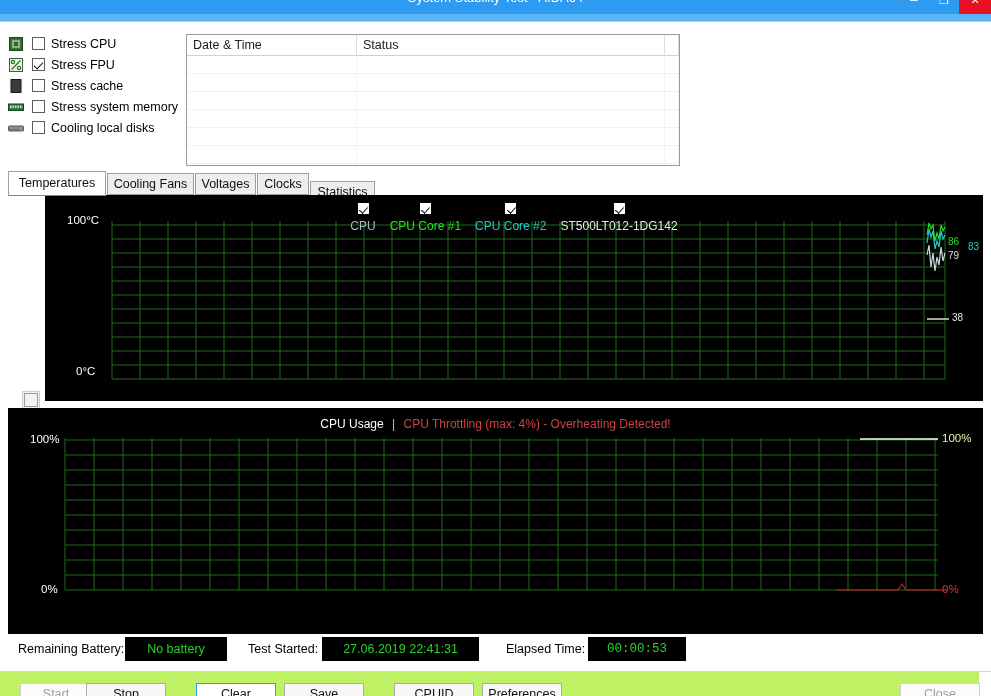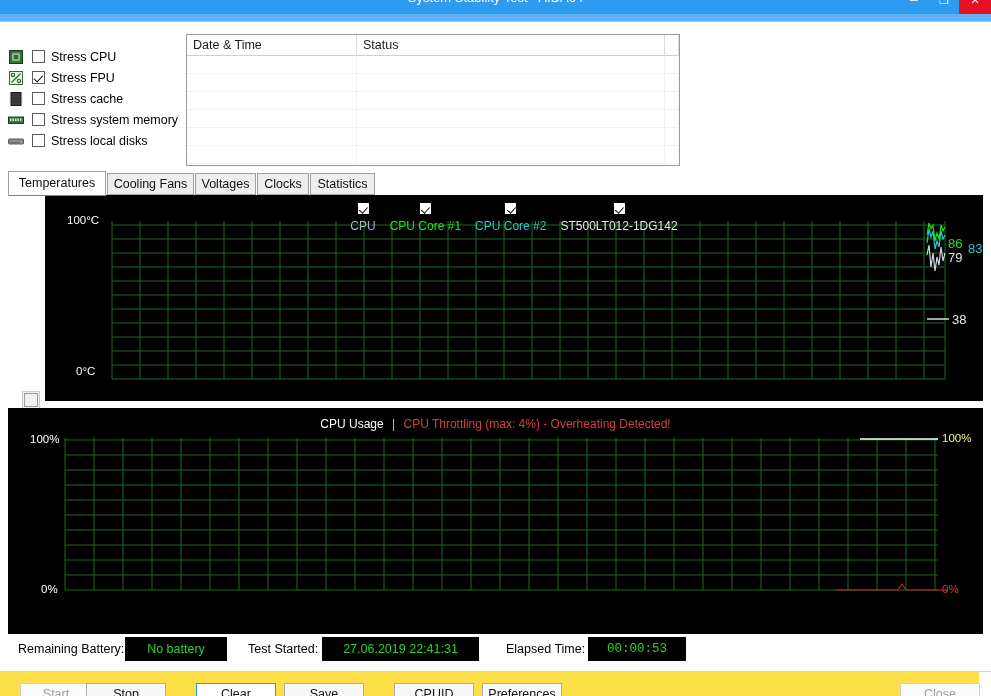--- a/index.html
+++ b/index.html
@@ -39,21 +39,21 @@
     position: absolute; left: 0; top: 14px; width: 991px; height: 7px;
     background: #5bb4f5;
   }
   .client-top-border {
     position: absolute; left: 0; top: 21px; width: 991px; height: 1px;
     background: #c8c8c8;
   }
 
   
   .options {
-    position: absolute; left: 8px; top: 33px; width: 172px; height: 134px; margin-top: 13px;
+    position: absolute; left: 8px; top: 33px; width: 172px; height: 134px;
   }
   .opt-row {
     position: relative; height: 21px; margin-bottom: 0px;
     display: flex; align-items: center;
   }
   .opt-icon {
     width: 16px; height: 16px; margin-right: 8px;
     flex: 0 0 16px; position: relative;
   }
   .chk {
@@ -157,36 +157,36 @@
     position: absolute; left: 2.5px; top: 0.5px;
     width: 3.5px; height: 7px;
     border: solid #000000; border-width: 0 1.5px 1.5px 0;
     transform: rotate(42deg);
   }
   .cpu-title {
     position: absolute; top: 9px; left: 0; width: 100%;
     text-align: center; font-size: 12px;
     white-space: nowrap;
   }
-  .valtag { position: absolute; font-size: 13px; white-space: nowrap; }
+  .valtag { position: absolute; font-size: 10px; white-space: nowrap; }
 
   
   .statusbar { position: absolute; left: 0; top: 630px; width: 991px; height: 40px; }
   .sb-label { position: absolute; font-size: 12.5px; color: #000; white-space: nowrap; top: 12px; }
   .sb-box {
     position: absolute; top: 7px; height: 24px;
     background: #000000; color: #27d427;
     font-size: 12.5px; text-align: center; line-height: 24px;
     white-space: nowrap;
   }
   .sep-line {
     position: absolute; left: 0; top: 671px; width: 991px; height: 1px;
     background: #d2d2d2;
   }
-  .btnbar { position: absolute; left: 0; top: 672px; width: 979px; height: 24px; background: #fde047; }
+  .btnbar { position: absolute; left: 0; top: 672px; width: 979px; height: 24px; background: #bef264; }
   .btn {
     position: absolute; top: 11px; height: 22px;
     border: 1px solid #adadad; background: #f7f7f7;
     font-size: 12.5px; line-height: 20px; text-align: center;
     color: #101010; white-space: nowrap; overflow: hidden;
   }
   .btn.disabled { color: #9d9d9d; border-color: #cfcfcf; background: #fbfbfb; }
   .btn.focused { border-color: #2f9bf0; background: #ffffff; }
 </style>
 </head>
@@ -269,21 +269,21 @@
 
     <div class="opt-row">
       <span class="opt-icon">
         <svg class="ic" viewBox="0 0 16 16">
             <rect x="0.5" y="6" width="15" height="5" rx="1" fill="#8d8d8d" stroke="#5a5a5a"></rect>
             <rect x="0.5" y="9" width="15" height="2" fill="#6e6e6e"></rect>
             <circle cx="13" cy="9.8" r="0.7" fill="#d8d8d8"></circle>
           </svg>
       </span>
       <span class="chk"></span>
-      <span class="opt-label">Stress local disks</span>
+      <span class="opt-label">Cooling local disks</span>
     </div>
 
   </div>
 
   <div class="listview">
     <div class="lv-head">
       <div class="lv-th c0">Date &amp; Time</div>
       <div class="lv-th c1">Status</div>
       <div class="lv-th c2"></div>
     </div>
@@ -319,21 +319,21 @@
           <div class="cell c2"></div>
         </div>
     </div>
   </div>
 
   <div class="tabstrip">
     <div class="tab active" style="left:0px;width:98px;">Temperatures</div>
     <div class="tab" style="left:99px;width:87px;">Cooling Fans</div>
     <div class="tab" style="left:187px;width:61px;">Voltages</div>
     <div class="tab" style="left:249px;width:52px;">Clocks</div>
-    <div class="tab" style="left:302px;width:65px;">Statistics</div>
+    <div class="tab" style="left:302px;width:65px;margin-top:8px;">Statistics</div>
   </div>
 
   <div class="panel-temp">
     <div class="vscroll">
       <div class="vscroll-thumb"></div>
     </div>
 
     <div class="chart-temp">
 
       <svg class="grid" width="938" height="206" viewBox="0 0 938 206">

